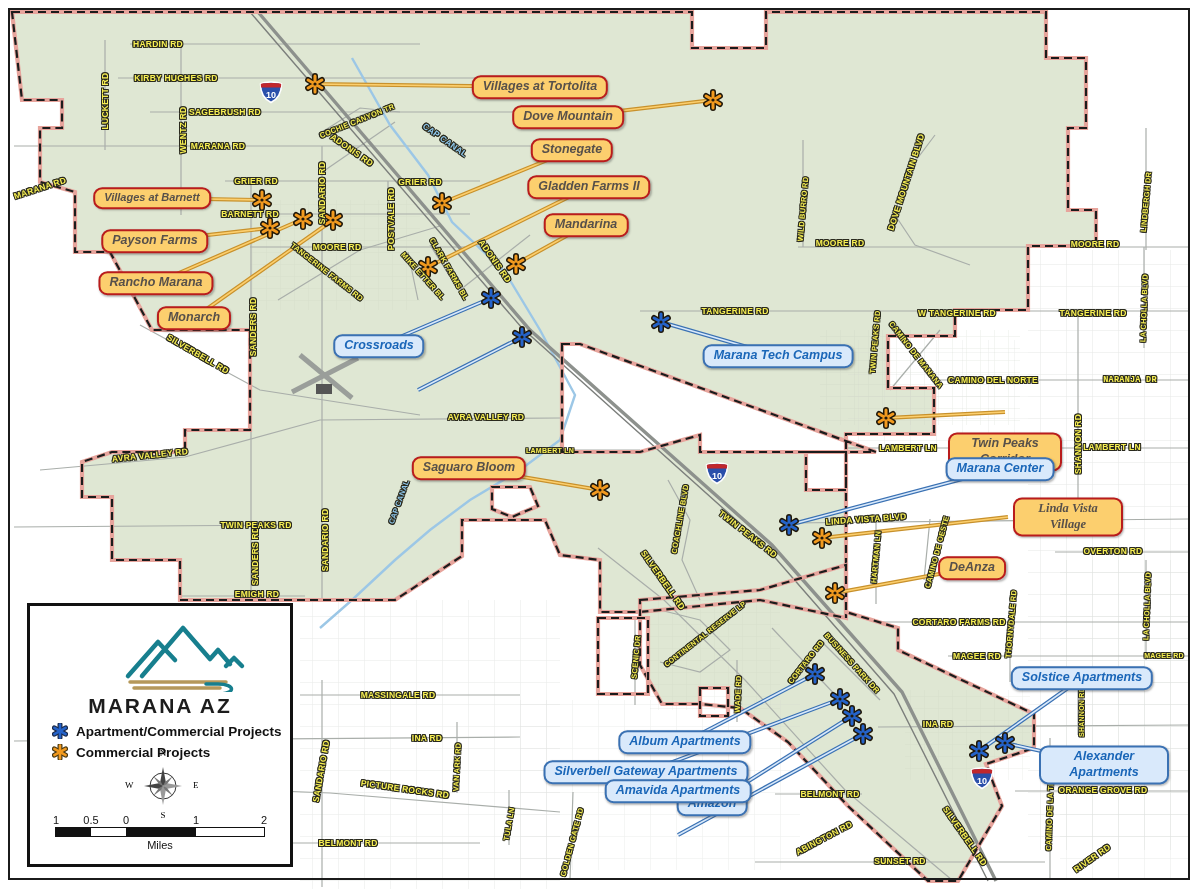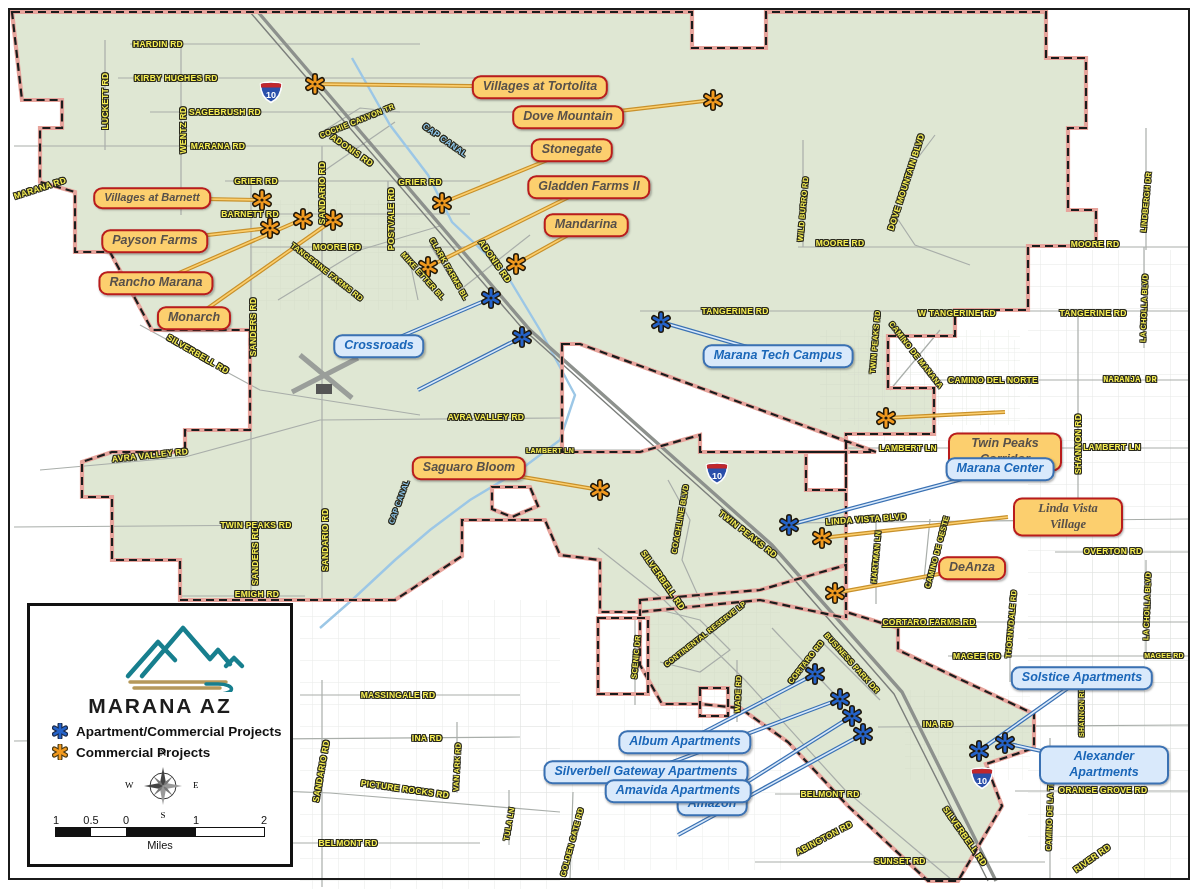--- a/index.html
+++ b/index.html
@@ -391,21 +391,21 @@
       <div class="road-label" style="font-size: 7.5px; left: 937px; top: 552px; transform: translate(-50%, -50%) rotate(-75deg);">CAMINO DE OESTE</div>
       <div class="road-label" style="left: 256px; top: 525px; transform: translate(-50%, -50%) rotate(0deg);">TWIN PEAKS RD</div>
       <div class="road-label" style="left: 748px; top: 534px; transform: translate(-50%, -50%) rotate(38deg);">TWIN PEAKS RD</div>
       <div class="road-label" style="left: 198px; top: 354px; transform: translate(-50%, -50%) rotate(30deg);">SILVERBELL RD</div>
       <div class="road-label" style="left: 663px; top: 580px; transform: translate(-50%, -50%) rotate(55deg);">SILVERBELL RD</div>
       <div class="road-label" style="left: 965px; top: 836px; transform: translate(-50%, -50%) rotate(55deg);">SILVERBELL RD</div>
       <div class="road-label" style="font-size: 7.5px; left: 680px; top: 519px; transform: translate(-50%, -50%) rotate(-80deg);">COACHLINE BLVD</div>
       <div class="road-label" style="font-size: 7px; left: 705px; top: 634px; transform: translate(-50%, -50%) rotate(-38deg);">CONTINENTAL RESERVE LP</div>
       <div class="road-label" style="left: 1113px; top: 551px; transform: translate(-50%, -50%) rotate(0deg);">OVERTON RD</div>
       <div class="road-label" style="left: 257px; top: 594px; transform: translate(-50%, -50%) rotate(0deg);">EMIGH RD</div>
-      <div class="road-label" style="left: 929px; top: 622px; transform: translate(-50%, -50%) rotate(0deg); text-decoration: underline;">CORTARO FARMS RD</div>
+      <div class="road-label" style="left: 959px; top: 622px; transform: translate(-50%, -50%) rotate(0deg);">CORTARO FARMS RD</div>
       <div class="road-label" style="font-size: 7.5px; left: 1011px; top: 624px; transform: translate(-50%, -50%) rotate(-85deg);">THORNYDALE RD</div>
       <div class="road-label" style="left: 977px; top: 656px; transform: translate(-50%, -50%) rotate(0deg);">MAGEE RD</div>
       <div class="road-label" style="font-size: 7px; left: 1164px; top: 655px; transform: translate(-50%, -50%) rotate(0deg);">MAGEE RD</div>
       <div class="road-label" style="left: 398px; top: 695px; transform: translate(-50%, -50%) rotate(0deg);">MASSINGALE RD</div>
       <div class="road-label" style="left: 427px; top: 738px; transform: translate(-50%, -50%) rotate(0deg);">INA RD</div>
       <div class="road-label" style="left: 938px; top: 724px; transform: translate(-50%, -50%) rotate(0deg);">INA RD</div>
       <div class="road-label" style="font-size: 7.5px; left: 457px; top: 767px; transform: translate(-50%, -50%) rotate(-87deg);">VAN ARK RD</div>
       <div class="road-label" style="left: 405px; top: 789px; transform: translate(-50%, -50%) rotate(8deg);">PICTURE ROCKS RD</div>
       <div class="road-label" style="font-size: 7.5px; left: 509px; top: 824px; transform: translate(-50%, -50%) rotate(-80deg);">TULA LN</div>
       <div class="road-label" style="left: 348px; top: 843px; transform: translate(-50%, -50%) rotate(0deg);">BELMONT RD</div>

